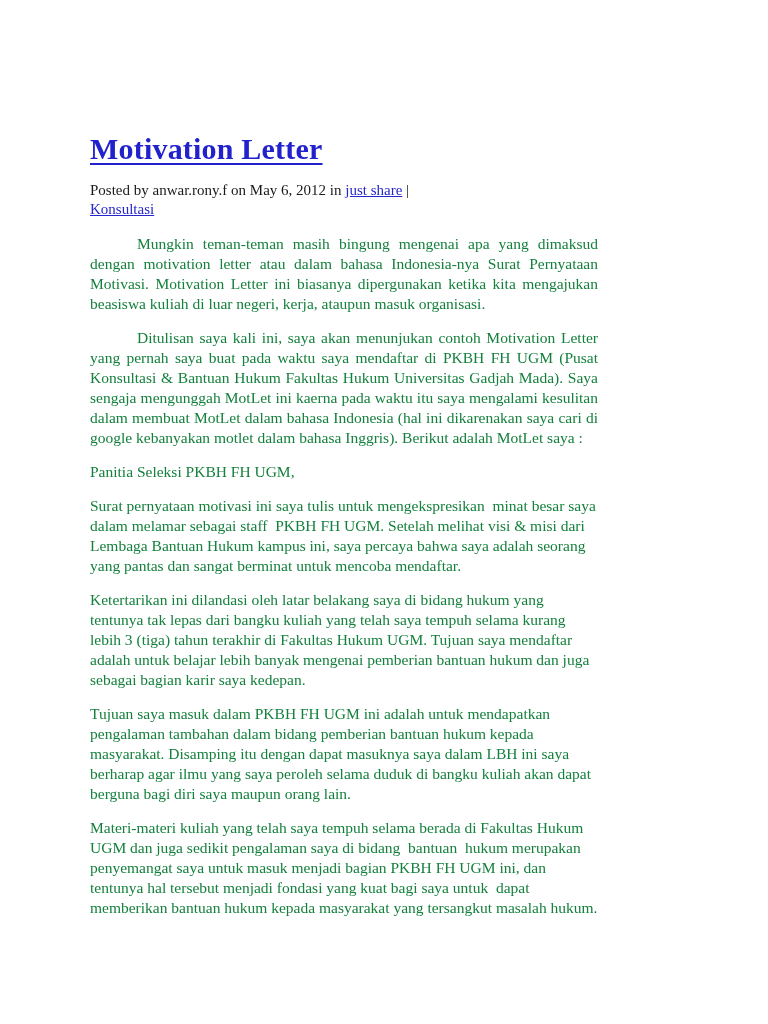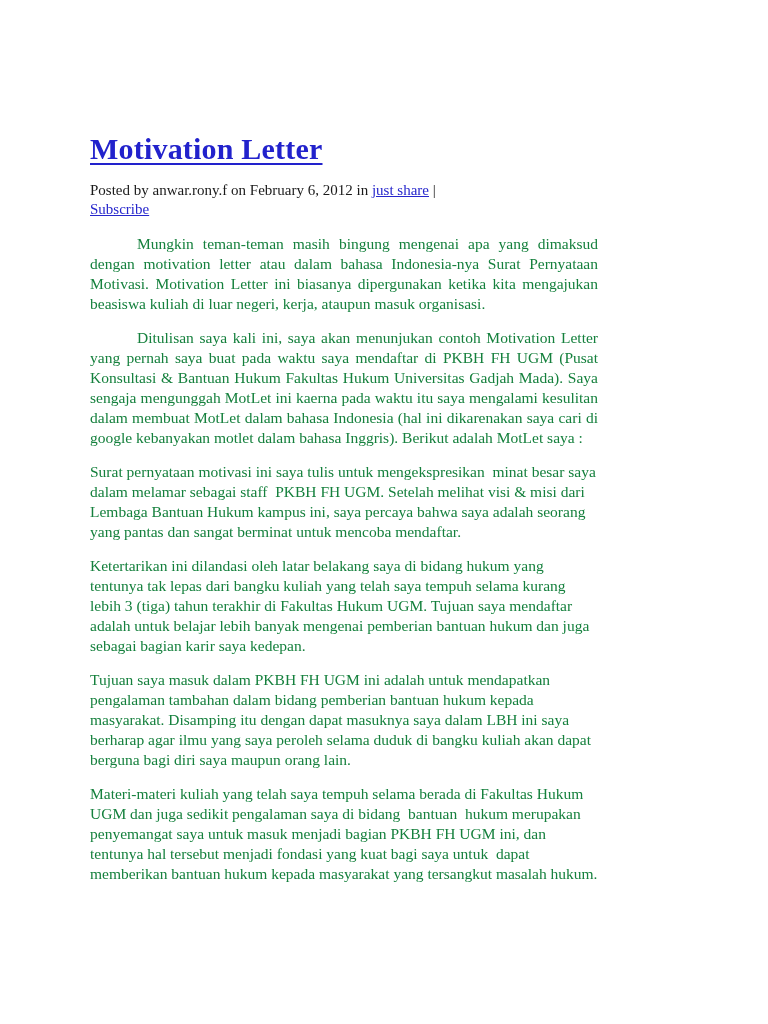--- a/index.html
+++ b/index.html
@@ -53,27 +53,28 @@
     white-space: pre-wrap;
   }
 </style>
 </head>
 <body>
 
 <div class="page">
 
   <h1 class="title">Motivation Letter</h1>
 
-  <p class="meta"><span>Posted by anwar.rony.f on February 6, 2012 in </span><a class="link" href="#">just share</a><span> |</span><br><a class="link" href="#">Subscribe</a></p>
+  <p class="meta"><span>Posted by anwar.rony.f on May 6, 2012 in </span><a class="link" href="#">just share</a><span> |</span><br><a class="link" href="#">Konsultasi</a></p>
 
   <p class="para indent">Mungkin teman-teman masih bingung mengenai apa yang dimaksud dengan motivation letter atau dalam bahasa Indonesia-nya Surat Pernyataan Motivasi. Motivation Letter ini biasanya dipergunakan ketika kita mengajukan beasiswa kuliah di luar negeri, kerja, ataupun masuk organisasi.</p>
 
   <p class="para indent">Ditulisan saya kali ini, saya akan menunjukan contoh Motivation Letter yang pernah saya buat pada waktu saya mendaftar di PKBH FH UGM (Pusat Konsultasi &amp; Bantuan Hukum Fakultas Hukum Universitas Gadjah Mada). Saya sengaja mengunggah MotLet ini kaerna pada waktu itu saya mengalami kesulitan dalam membuat MotLet dalam bahasa Indonesia (hal ini dikarenakan saya cari di google kebanyakan motlet dalam bahasa Inggris). Berikut adalah MotLet saya :</p>
 
 
+  <p class="para pre">Panitia Seleksi PKBH FH UGM,</p>
 
   <p class="para pre">Surat pernyataan motivasi ini saya tulis untuk mengekspresikan  minat besar saya dalam melamar sebagai staff  PKBH FH UGM. Setelah melihat visi &amp; misi dari Lembaga Bantuan Hukum kampus ini, saya percaya bahwa saya adalah seorang yang pantas dan sangat berminat untuk mencoba mendaftar.</p>
 
   <p class="para pre">Ketertarikan ini dilandasi oleh latar belakang saya di bidang hukum yang tentunya tak lepas dari bangku kuliah yang telah saya tempuh selama kurang lebih 3 (tiga) tahun terakhir di Fakultas Hukum UGM. Tujuan saya mendaftar adalah untuk belajar lebih banyak mengenai pemberian bantuan hukum dan juga sebagai bagian karir saya kedepan.</p>
 
   <p class="para pre">Tujuan saya masuk dalam PKBH FH UGM ini adalah untuk mendapatkan pengalaman tambahan dalam bidang pemberian bantuan hukum kepada masyarakat. Disamping itu dengan dapat masuknya saya dalam LBH ini saya berharap agar ilmu yang saya peroleh selama duduk di bangku kuliah akan dapat berguna bagi diri saya maupun orang lain.</p>
 
   <p class="para pre">Materi-materi kuliah yang telah saya tempuh selama berada di Fakultas Hukum UGM dan juga sedikit pengalaman saya di bidang  bantuan  hukum merupakan penyemangat saya untuk masuk menjadi bagian PKBH FH UGM ini, dan tentunya hal tersebut menjadi fondasi yang kuat bagi saya untuk  dapat memberikan bantuan hukum kepada masyarakat yang tersangkut masalah hukum.</p>
 
 </div>

